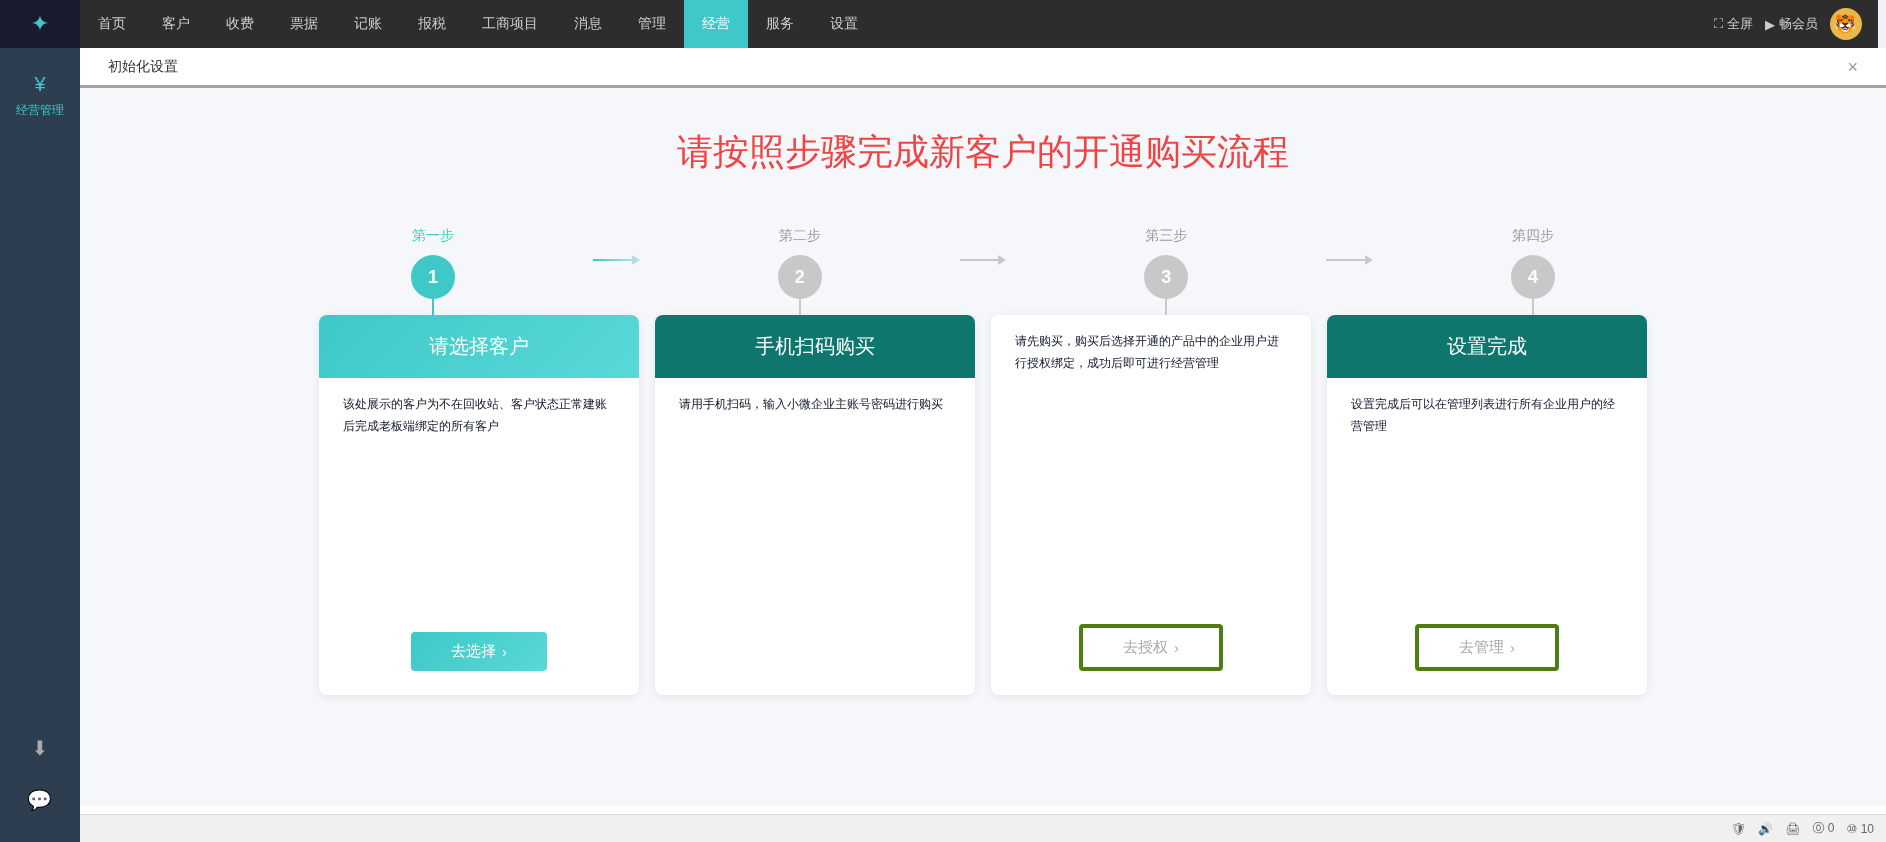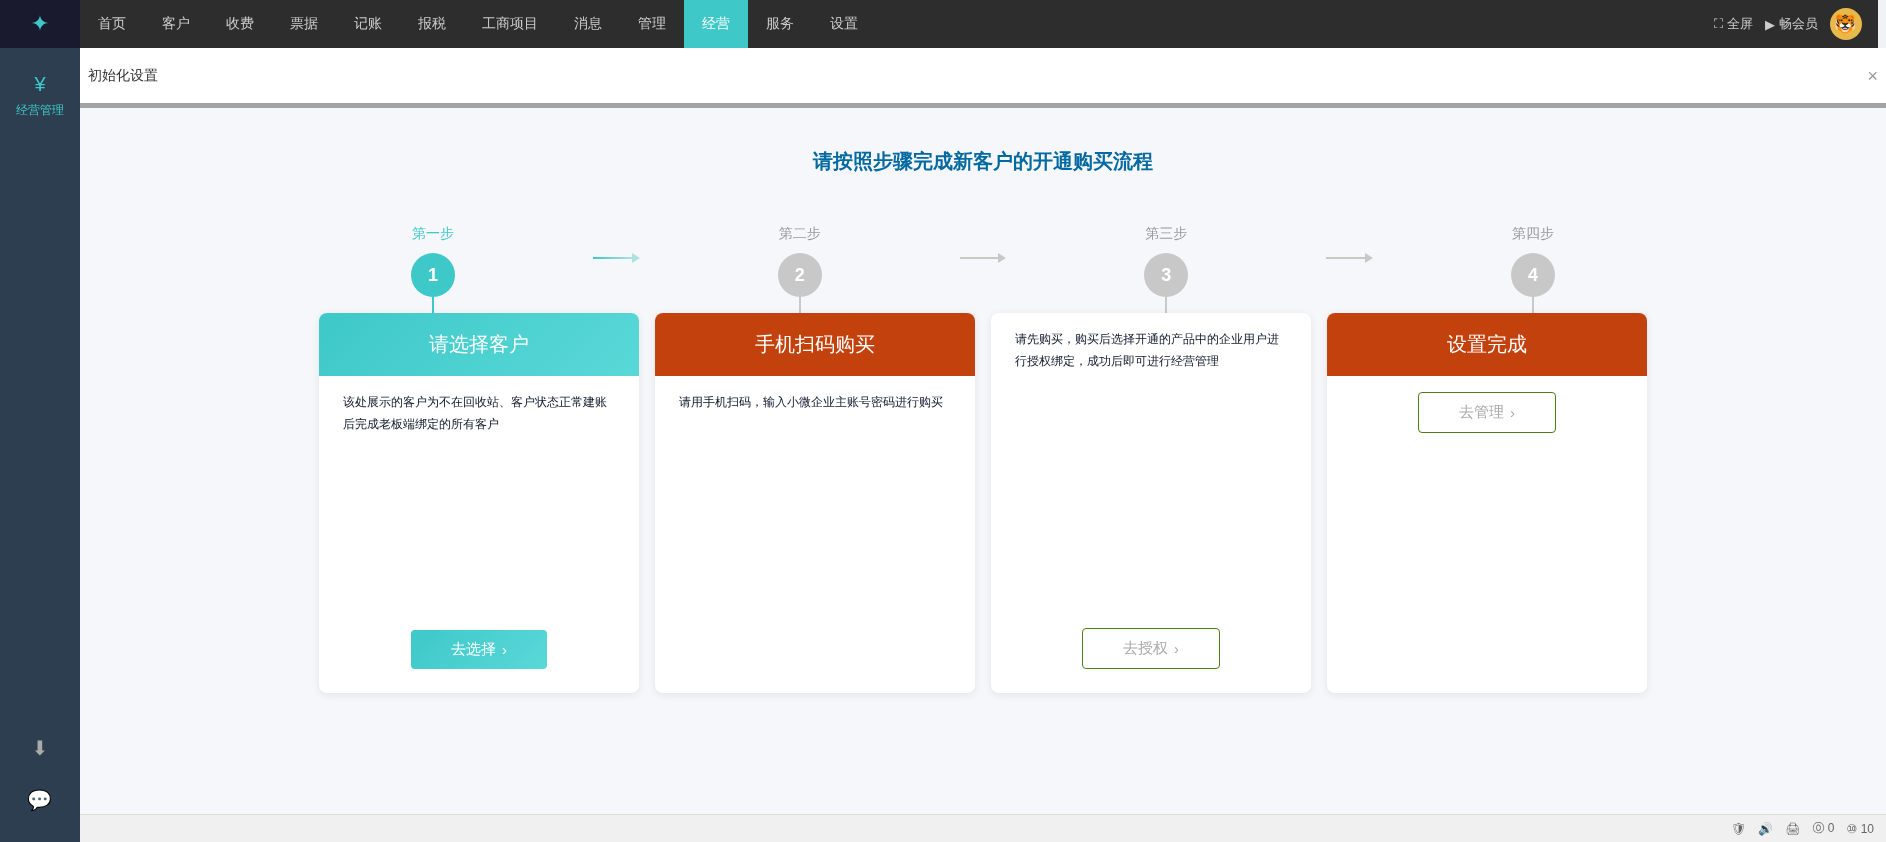--- a/index.html
+++ b/index.html
@@ -101,26 +101,26 @@
     
     .main-content {
       position: fixed;
       top: 48px; left: 80px; right: 0; bottom: 28px;
       background: #fff;
       overflow: hidden;
     }
 
     
     .page-header {
-      height: 60px;
+      height: 40px;
       background: #fff;
       display: flex;
       align-items: center;
-      padding: 0 8px;
-      border-bottom: 5px solid #a3a3a3;
+      padding: 0 28px;
+      border-bottom: 3px solid #a3a3a3;
       justify-content: space-between;
     }
     .page-title {
       font-size: 14px;
       color: #333;
     }
     .close-btn {
       font-size: 18px;
       color: #999;
       cursor: pointer;
@@ -130,24 +130,24 @@
     
     .content-area {
       background: #f5f7fa;
       padding: 40px 60px;
       height: calc(100% - 48px);
       overflow-y: auto;
     }
 
     .main-title {
       text-align: center;
-      font-size: 20px;
-      color: #0369a1;
+      font-size: 36px;
+      color: #ef4444;
       margin-bottom: 50px;
-      font-weight: 700;
+      font-weight: 400;
     }
     .step-label {
       font-size: 14px;
       color: #999;
       margin-bottom: 12px;
     }
     .step-label.active { color: #3ec8c8; }
     .step-circle {
       width: 44px; height: 44px;
       border-radius: 50%;
@@ -175,21 +175,21 @@
       overflow: hidden;
       background: #fff;
       box-shadow: 0 2px 8px rgba(0,0,0,0.08);
       display: flex;
       flex-direction: column;
     }
     .step-card.active-card .card-header {
       background: linear-gradient(135deg, #3ec8c8, #5ad8d8);
     }
     .step-card.inactive-card .card-header {
-      background: #c2410c;
+      background: #0f766e;
     }
 
     .card-header {
       padding: 18px 16px;
       text-align: center;
       font-size: 20px;
       color: #fff;
       font-weight: 500;
     }
 
@@ -217,21 +217,21 @@
       align-items: center;
       gap: 6px;
     }
     .card-btn.active-btn {
       background: linear-gradient(135deg, #3ec8c8, #5ad8d8);
       color: #fff;
     }
     .card-btn.inactive-btn {
       background: #fff;
       color: #aaa;
-      border: 1px solid #4d7c0f;
+      border: 4px solid #4d7c0f;
     }
     .step-pin {
       width: 2px;
       height: 16px;
       background: #3ec8c8;
     }
     .step-pin.inactive { background: #c8c8c8; }
 
     
     .status-bar {
@@ -447,20 +447,23 @@
               <span>去授权</span>
               <span>›</span>
             </button>
           </div>
         </div>
 
         <div class="step-card inactive-card">
           <div class="card-header">
             <span>设置完成</span>
           </div>
+          <div class="card-body">
+            <span>设置完成后可以在管理列表进行所有企业用户的经营管理</span>
+          </div>
           <div class="card-footer">
             <button class="card-btn inactive-btn">
               <span>去管理</span>
               <span>›</span>
             </button>
           </div>
         </div>
 
       </div>
     </div>

